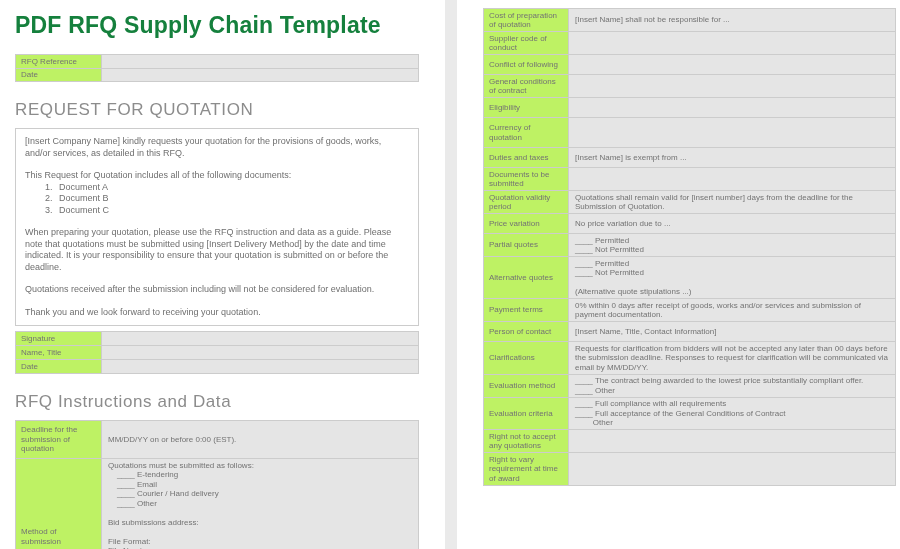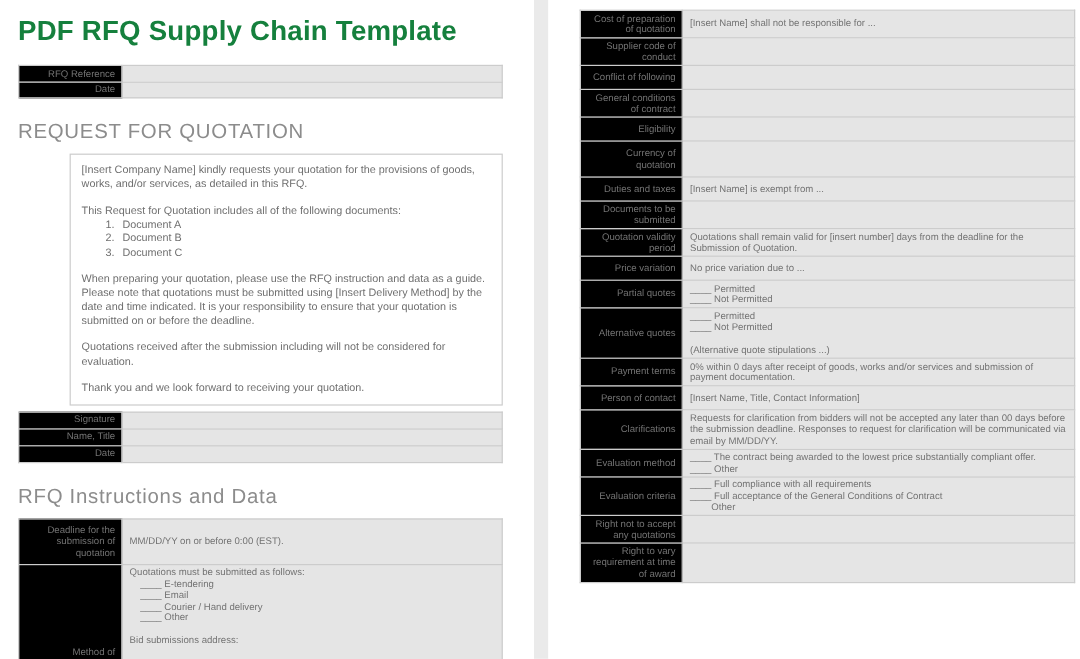--- a/index.html
+++ b/index.html
@@ -29,36 +29,36 @@
     letter-spacing: 0.6px; margin: 18px 0 8px 0;
   }
 
   table.grid { border-collapse: collapse; width: 100%; table-layout: fixed; }
   table.grid td {
     border: 1px solid #cccccc;
     font-size: 8px; line-height: 9.5px; color: #737373;
     vertical-align: middle;
   }
   td.lbl {
-    background: #000000; text-align: right;
+    background: #bef264; 
     padding: 1.5px 5px; color: #7d7d7d;
   }
   td.val {
     background: #e5e5e5; padding: 1.5px 6px;
     white-space: pre-wrap;
   }
 
   .header-table tr { height: 13px; }
   .signature-table tr { height: 14px; }
   .signature-table { margin-top: 5px; border-radius: 12px; }
 
   .intro-box {
     border: 1px solid #cccccc;
     padding: 7px 9px;
-    font-size: 9px; line-height: 11.5px; color: #6f6f6f; margin-left: 43px;
+    font-size: 9px; line-height: 11.5px; color: #6f6f6f;
   }
   .intro-box p { margin: 0 0 11px 0; }
   .intro-box p.no-gap { margin-bottom: 0; }
   .intro-box p.last { margin-bottom: 0; }
   .intro-box ol { margin: 0 0 11px 16px; padding-left: 14px; }
   .intro-box li { margin: 0; padding-left: 4px; }
 
   .instructions-table { margin-top: 4px; }
   .instructions-table tr.row-deadline { height: 38px; }
 

